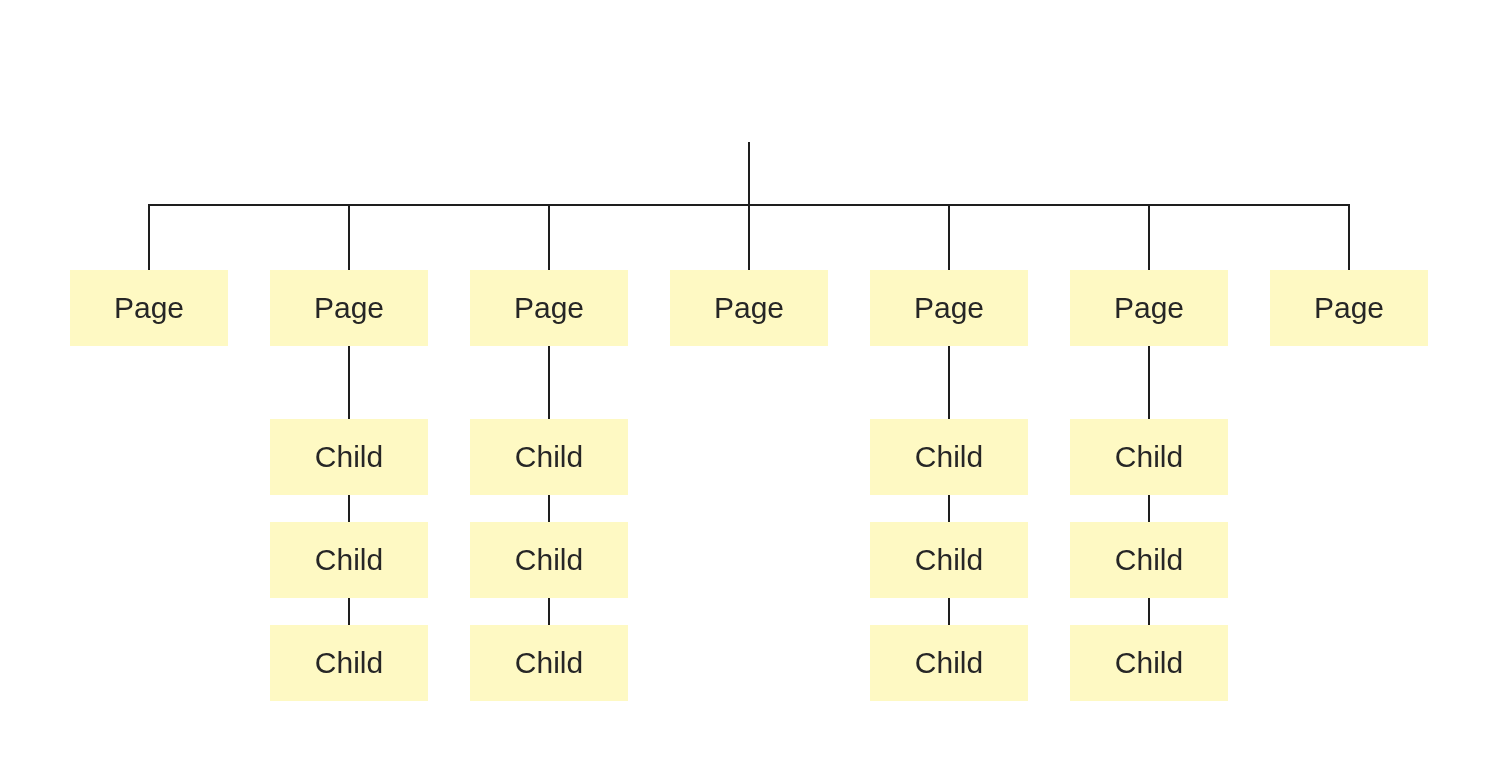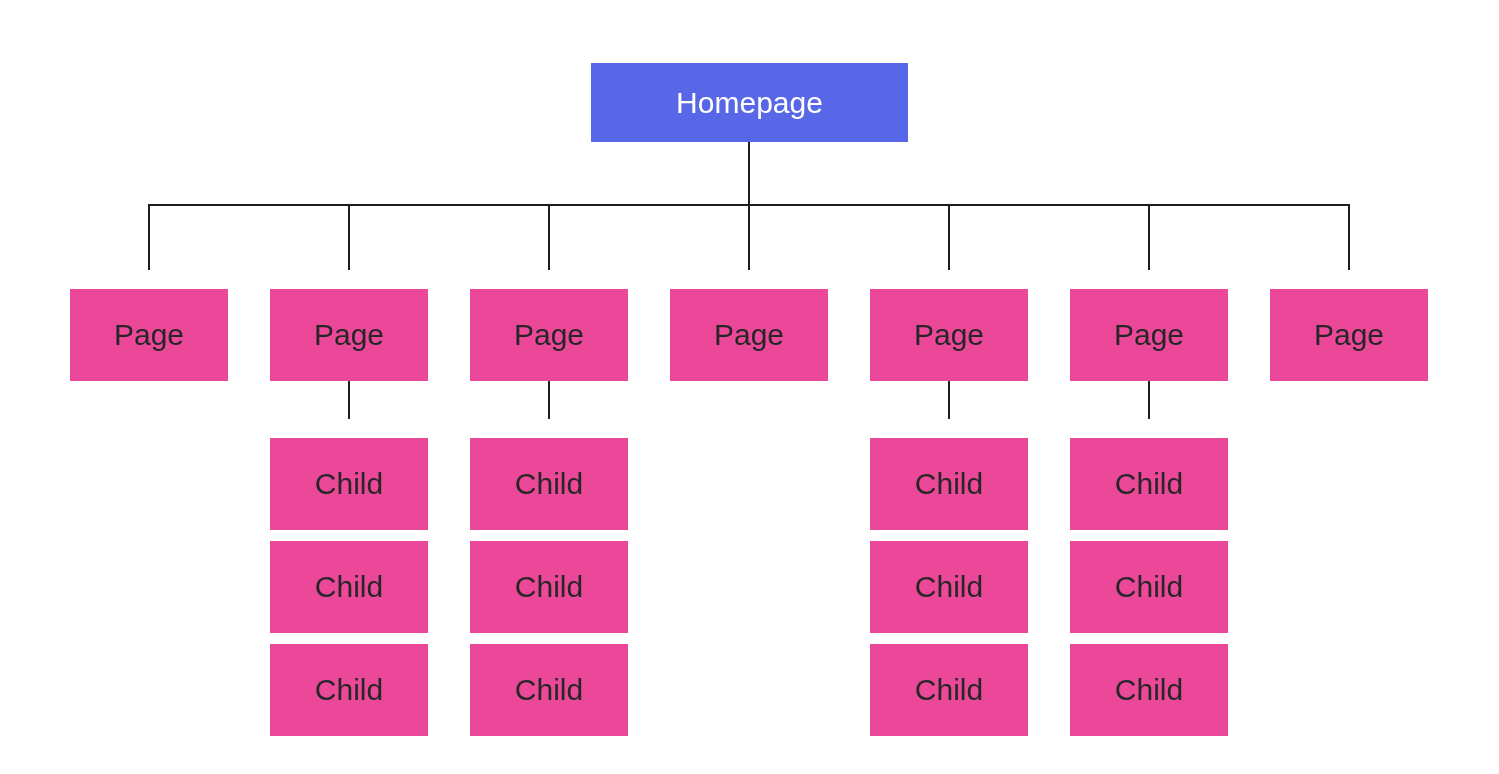--- a/index.html
+++ b/index.html
@@ -21,25 +21,24 @@
     line-height: 1;
     white-space: nowrap;
   }
   .node.root {
     background: #5867e8;
     color: #ffffff;
     width: 317px;
     height: 79px;
   }
   .node.leaf {
-    background: #ec4899;
+    background: #fef9c3;
     color: #262626;
     width: 158px;
-    height: 92px;
-    margin-top: 19px;
+    height: 76px;
   }
   .vline, .hline {
     position: absolute;
     background: #1e1e1e;
   }
   .vline { width: 2px; }
   .hline { height: 2px; }
 </style>
 </head>
 <body>
@@ -66,21 +65,20 @@
   <div class="vline" style="left:548px; top:598px; height:27px;"></div>
 
   <div class="vline" style="left:948px; top:346px; height:73px;"></div>
   <div class="vline" style="left:948px; top:495px; height:27px;"></div>
   <div class="vline" style="left:948px; top:598px; height:27px;"></div>
 
   <div class="vline" style="left:1148px; top:346px; height:73px;"></div>
   <div class="vline" style="left:1148px; top:495px; height:27px;"></div>
   <div class="vline" style="left:1148px; top:598px; height:27px;"></div>
 
-  <div class="node root" style="left:591px; top:63px;">Homepage</div>
 
   <div class="node leaf" style="left:70px; top:270px;">Page</div>
   <div class="node leaf" style="left:270px; top:270px;">Page</div>
   <div class="node leaf" style="left:470px; top:270px;">Page</div>
   <div class="node leaf" style="left:670px; top:270px;">Page</div>
   <div class="node leaf" style="left:870px; top:270px;">Page</div>
   <div class="node leaf" style="left:1070px; top:270px;">Page</div>
   <div class="node leaf" style="left:1270px; top:270px;">Page</div>
 
   <div class="node leaf" style="left:270px; top:419px;">Child</div>

